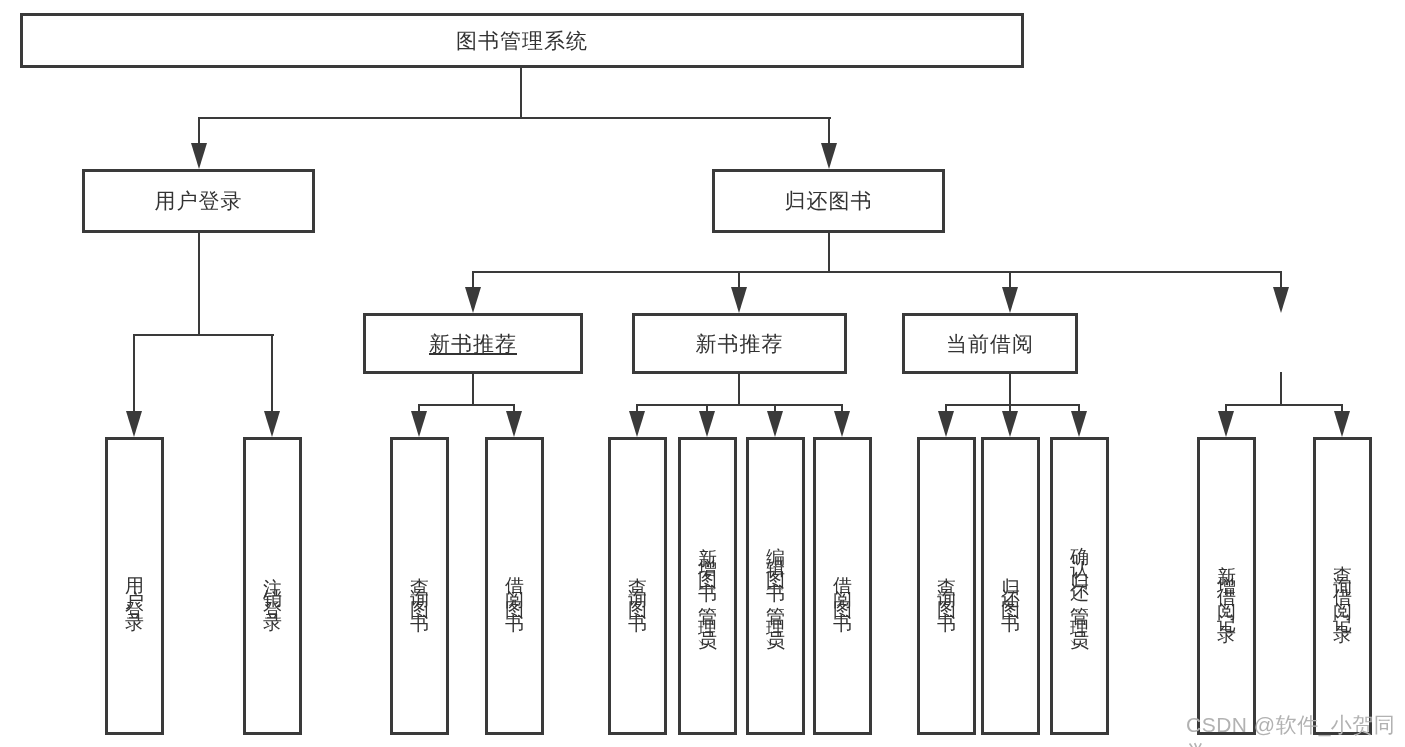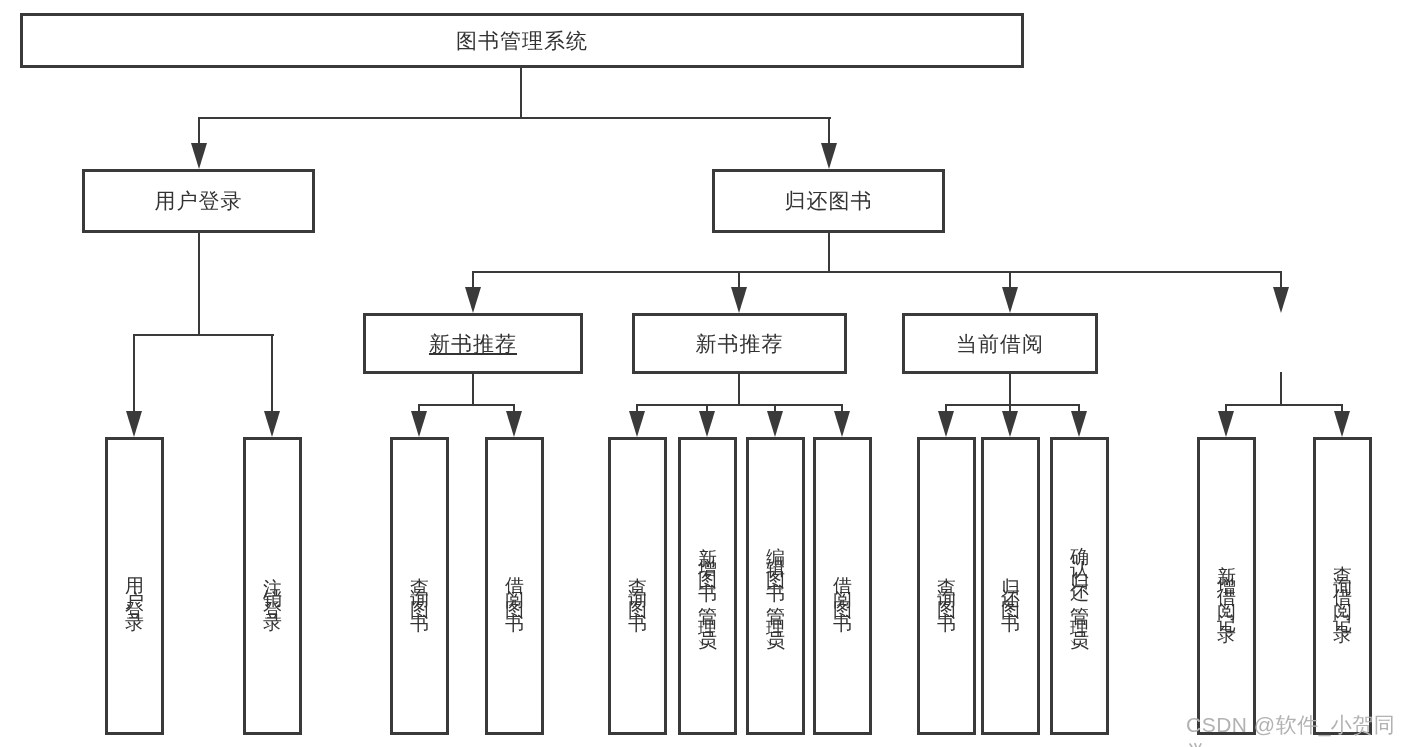--- a/index.html
+++ b/index.html
@@ -54,21 +54,21 @@
     position:absolute;left:1186px;top:711px;z-index:5;
     color:var(--watermark-gray,#b2b2b2);
     font-size:21px;letter-spacing:0.5px;
   }
   
   #root{left:20px;top:13px;width:1004px;height:55px;}
   #user-login{left:82px;top:169px;width:233px;height:64px;}
   #book-mgmt{left:712px;top:169px;width:233px;height:64px;}
   #new-book-rec{left:363px;top:313px;width:220px;height:61px;text-decoration:underline;}
   #book-borrow{left:632px;top:313px;width:215px;height:61px;}
-  #current-borrow{left:902px;top:313px;width:196px;height:61px;}
+  #current-borrow{left:902px;top:313px;width:176px;height:61px;}
   #borrow-records{left:1172px;top:313px;width:218px;height:61px;}
   #lf-user-login{left:105px;}
   #lf-logout{left:243px;}
   #lf-query-book-1{left:390px;}
   #lf-borrow-book-1{left:485px;}
   #lf-query-book-2{left:608px;}
   #lf-add-book{left:678px;}
   #lf-edit-book{left:746px;}
   #lf-borrow-book-2{left:813px;}
   #lf-query-book-3{left:917px;}

